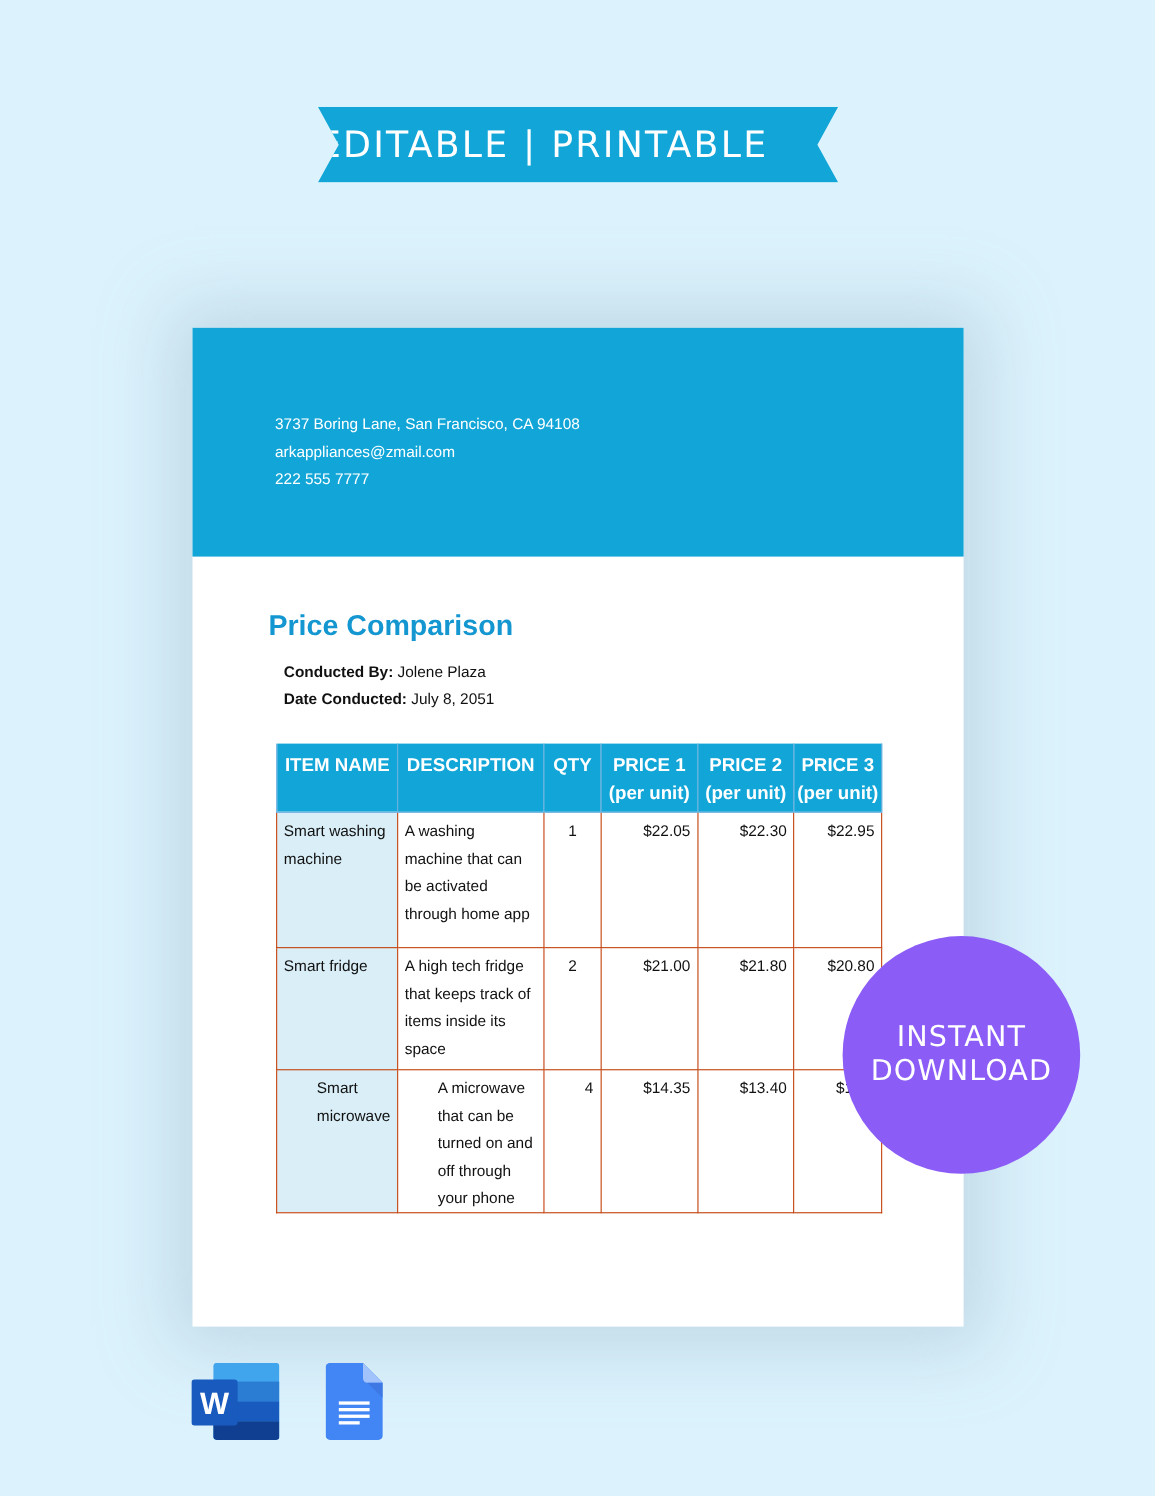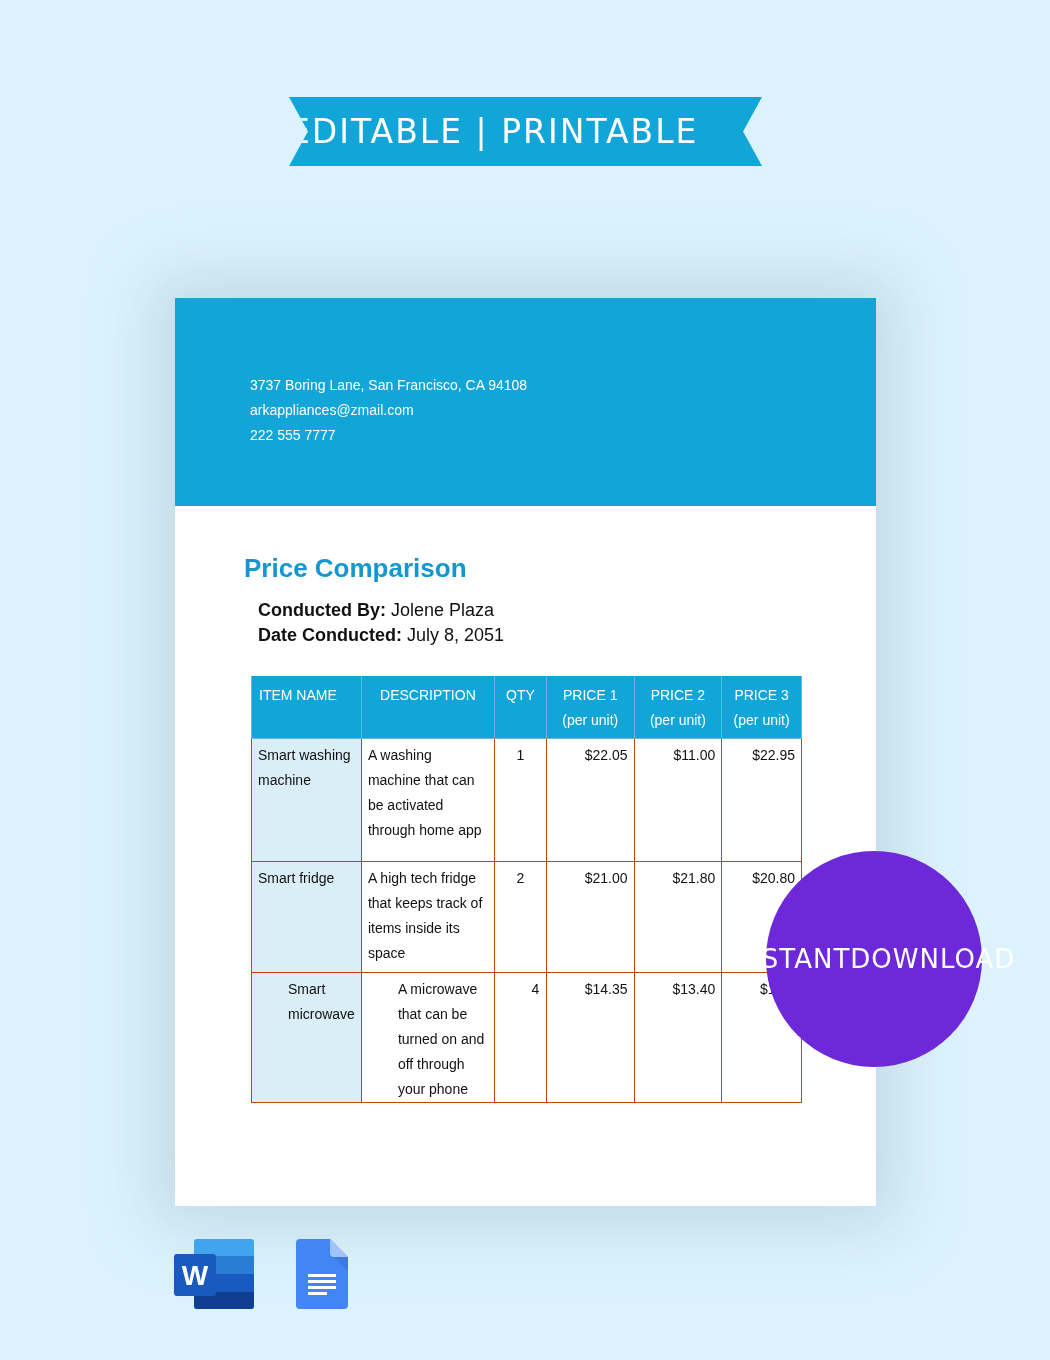--- a/index.html
+++ b/index.html
@@ -66,39 +66,39 @@
     .doc-title {
       position: absolute;
       left: 69px; top: 255px;
       color: #1497d0;
       font-size: 26px;
       font-weight: bold;
     }
     .meta {
       position: absolute;
       left: 83px; top: 300px;
-      font-size: 18px;
+      font-size: 14px;
       line-height: 25px;
       color: #111111;
     }
     .meta b { font-weight: bold; }
 
     
     table.price-table {
       position: absolute;
       left: 76px; top: 378px;
       width: 551px;
       border-collapse: collapse;
       font-size: 14px;
     }
     .price-table th {
       background: #12a6d8;
       color: #ffffff;
-      font-weight: normal;
-      font-size: 14px;
+      font-weight: bold;
+      font-size: 17px;
       height: 62px;
       vertical-align: top;
       padding-top: 7px;
       line-height: 25px;
       border: 1px solid #6fb1e0;
       border-top: none;
     }
     .price-table th.first { text-align: left; padding-left: 7px; }
     .price-table td {
       border: 1px solid #c2410c;
@@ -114,22 +114,22 @@
     .price-table tr.r1 td { height: 123px; }
     .price-table tr.r2 td { height: 111px; }
     .price-table tr.r3 td { height: 112px; padding-left: 36px; }
 
     
     .download-badge {
       position: absolute;
       left: 766px; top: 851px;
       width: 216px; height: 216px;
       border-radius: 50%;
-      background: #6d28d9;
-      display: flex; flex-direction: row;
+      background: #8b5cf6;
+      display: flex; flex-direction: column;
       align-items: center; justify-content: center;
       color: #ffffff;
       font-size: 26px;
       letter-spacing: 1px;
       line-height: 31px;
       text-align: center;
       cursor: pointer;
       font-family: "DejaVu Sans", "Liberation Sans", sans-serif;
     }
 
@@ -192,21 +192,21 @@
           <div>(per unit)</div>
         </th>
       </tr>
     </thead>
     <tbody>
       <tr class="r1">
         <td class="name">Smart washing machine</td>
         <td class="desc">A washing machine that can be activated through home app</td>
         <td class="qty">1</td>
         <td class="price">$22.05</td>
-        <td class="price">$11.00</td>
+        <td class="price">$22.30</td>
         <td class="price">$22.95</td>
       </tr>
       <tr class="r2">
         <td class="name">Smart fridge</td>
         <td class="desc">A high tech fridge that keeps track of items inside its space</td>
         <td class="qty">2</td>
         <td class="price">$21.00</td>
         <td class="price">$21.80</td>
         <td class="price">$20.80</td>
       </tr>

